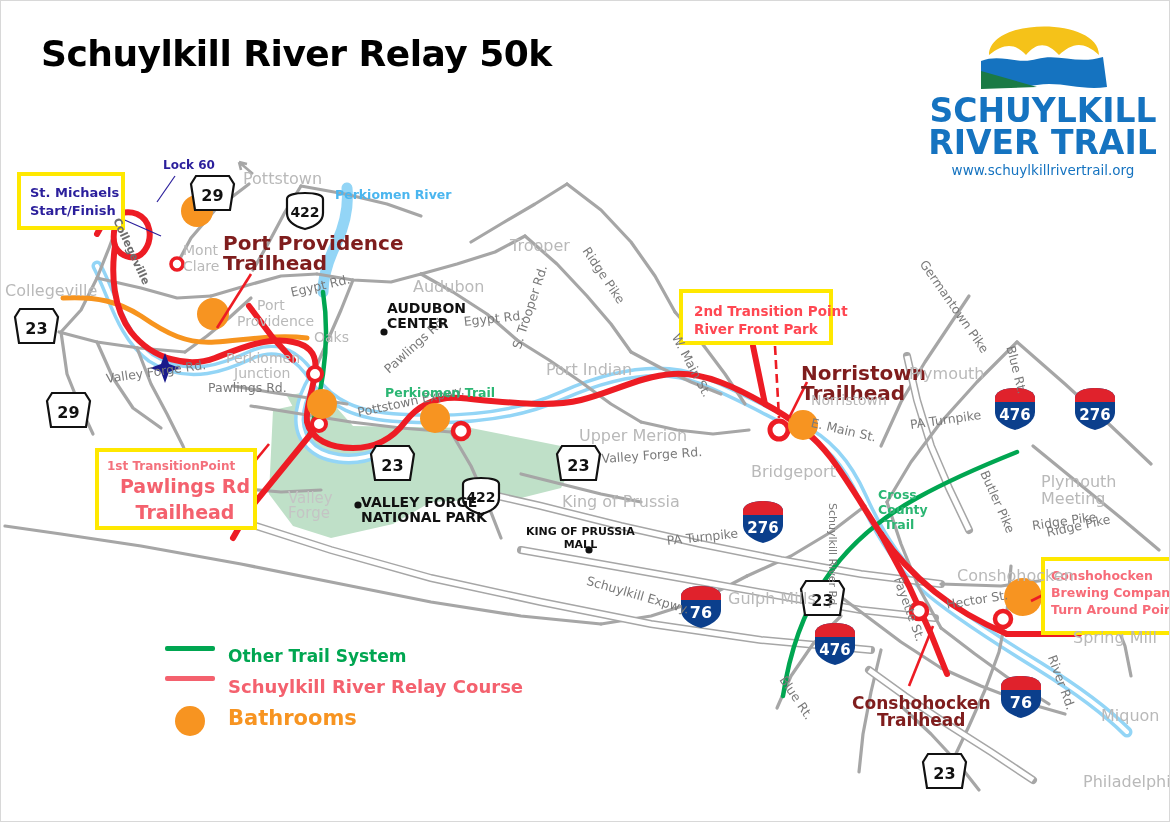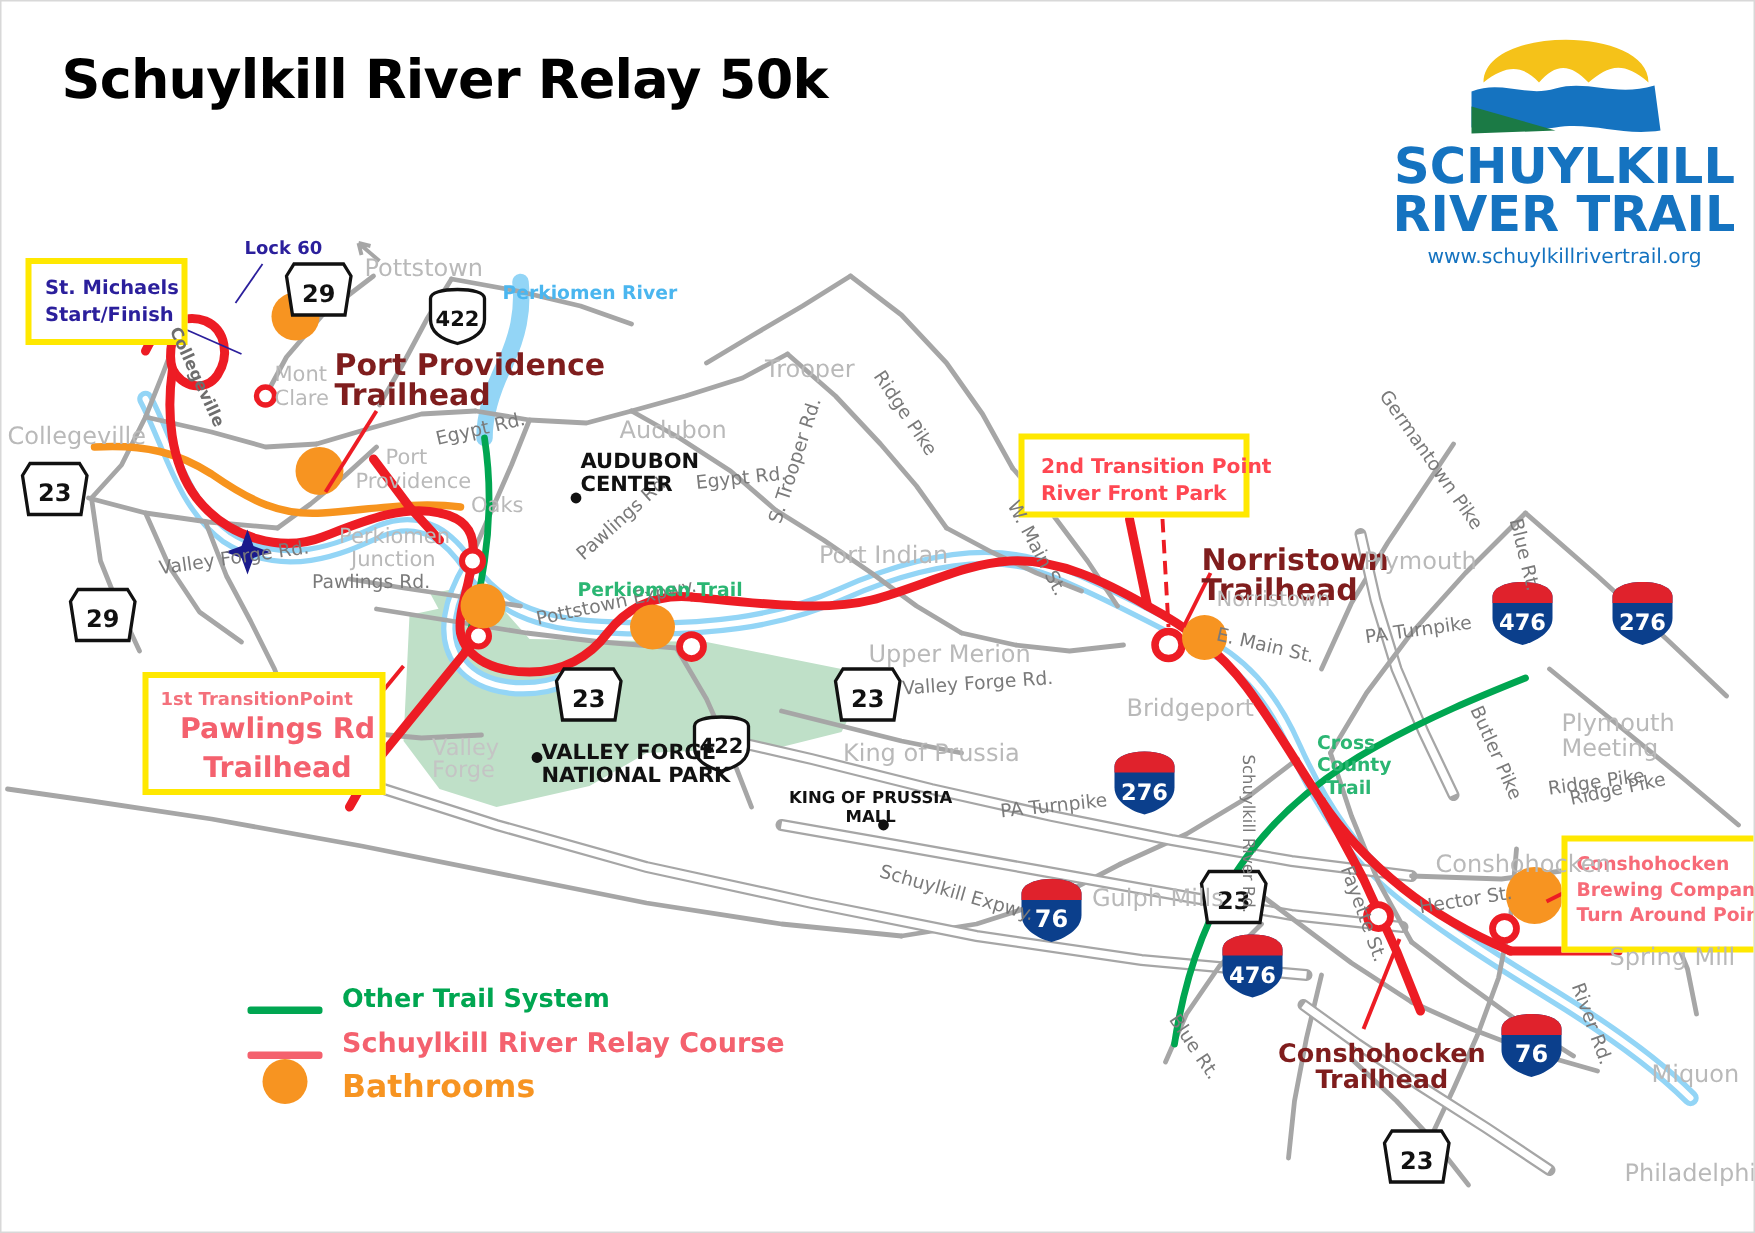--- a/index.html
+++ b/index.html
@@ -62,21 +62,21 @@
   .road.thin  {font-weight:normal;color:#7a7a7a;}
   .water      {color:#4bb6ef;font-weight:bold;font-size:12.5px;}
   .greentrail {color:#2bb673;font-weight:bold;font-size:12.5px;}
   .park       {color:#111;font-weight:bold;font-size:14px;line-height:1.1;}
   .parkfaint  {color:#c4c4c4;font-size:15px;line-height:1.05;}
   .mall       {color:#111;font-weight:bold;font-size:11px;line-height:1.15;}
   .lock       {color:#2b1f9c;font-weight:bold;font-size:12px;}
 
   
   #legend{position:absolute;left:163px;top:645px;}
-  .lg-row{display:flex;align-items:flex-end;height:30px;}
+  .lg-row{display:flex;align-items:flex-start;height:30px;}
   .lg-swatch{width:52px;display:flex;justify-content:center;align-items:center;}
   .lg-line{width:50px;height:5px;border-radius:2px;}
   .lg-dot{width:30px;height:30px;border-radius:50%;background:#f79421;}
   .lg-label{
     font-family:"DejaVu Sans","Liberation Sans",sans-serif;
     font-weight:bold;margin-left:12px;white-space:nowrap;
   }
   .lg-1 .lg-label{color:#00a651;font-size:17px;}
   .lg-2 .lg-label{color:#f4616e;font-size:18px;}
   .lg-3 .lg-label{color:#f79421;font-size:21px;}

